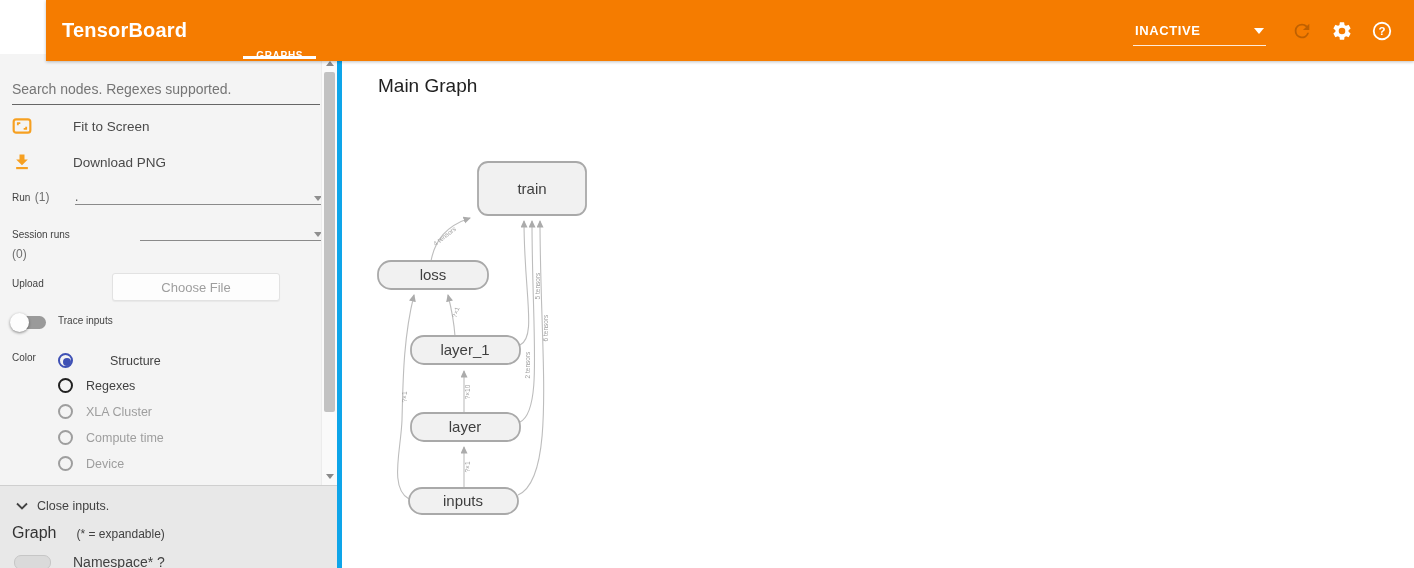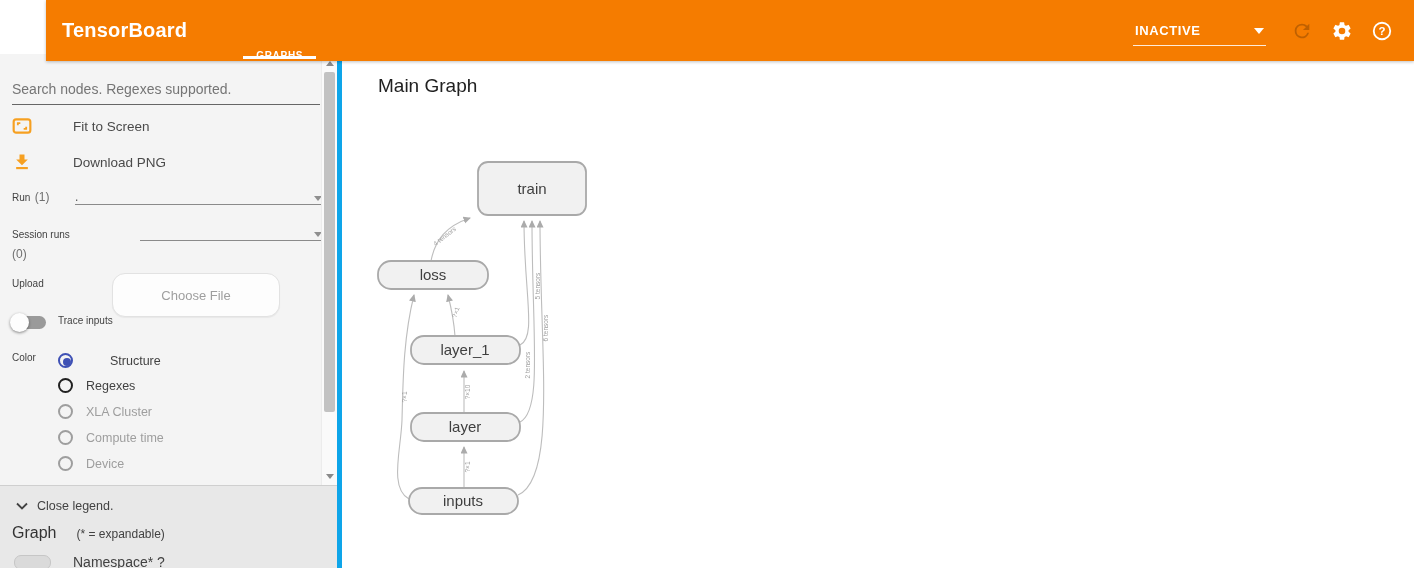--- a/index.html
+++ b/index.html
@@ -42,22 +42,22 @@
   .tool-row .tlabel { margin-left:41px; font-size:13.5px; color:#4a4a4a; }
   .lbl { font-size:10px; color:#424242; }
   .lbl-count { font-size:12px; color:#6f6f6f; }
   .dd { position:absolute; border-bottom:1px solid #8a8a8a; display:flex;
     align-items:flex-end; justify-content:space-between; padding-bottom:2px;
     cursor:pointer; }
   .dd .dval { font-size:12px; color:#555; line-height:10px; }
   .caret-g { width:0; height:0; border-left:4.5px solid transparent;
     border-right:4.5px solid transparent; border-top:5px solid #8f8f8f;
     margin-bottom:1px; }
-  .choose-btn { position:absolute; left:112px; top:219px; width:168px; height:44px;
-    background:#fdfdfd; border:1px solid #e2e2e2; border-radius:13px;
+  .choose-btn { position:absolute; left:112px; top:219px; width:168px; height:28px;
+    background:#fdfdfd; border:1px solid #e2e2e2; border-radius:3px;
     font-size:13px; color:#9e9e9e; display:flex; align-items:center;
     justify-content:center; cursor:pointer; box-shadow:0 1px 1px rgba(0,0,0,.05); }
   
   .toggle { position:absolute; left:10px; top:260px; width:36px; height:17px; cursor:pointer; }
   .toggle .track { position:absolute; left:2px; right:0; top:2px; height:13px;
     border-radius:7px; background:#9a9a9a; }
   .toggle .thumb { position:absolute; left:0; top:-1px; width:19px; height:19px;
     border-radius:50%; background:#fdfdfd; box-shadow:0 1px 3px rgba(0,0,0,.45); }
   
   .radio-row { position:absolute; left:58px; display:flex; align-items:center; cursor:pointer; }
@@ -219,21 +219,21 @@
     <span class="sarrow down">
         <span class="tri-down"></span>
       </span>
   </div>
 
   <div class="legend">
     <div class="legend-close">
       <svg width="12" height="8" viewBox="0 0 12 8">
         <path d="M1 1.5 L6 6.5 L11 1.5" fill="none" stroke="#424242" stroke-width="1.8"></path>
       </svg>
-      <span class="cl-label">Close legend.</span>
+      <span class="cl-label">Close inputs.</span>
     </div>
     <div class="legend-graph-row">
       <span class="g-title">Graph</span>
       <span class="g-note">(* = expandable)</span>
     </div>
     <div class="legend-item">
       <span class="legend-swatch"></span>
       <span class="li-label">Namespace* ?</span>
     </div>
   </div>

